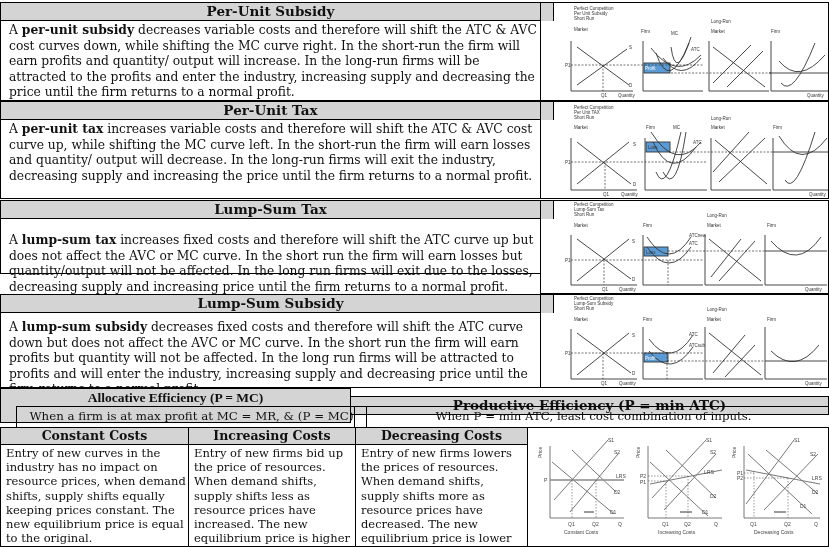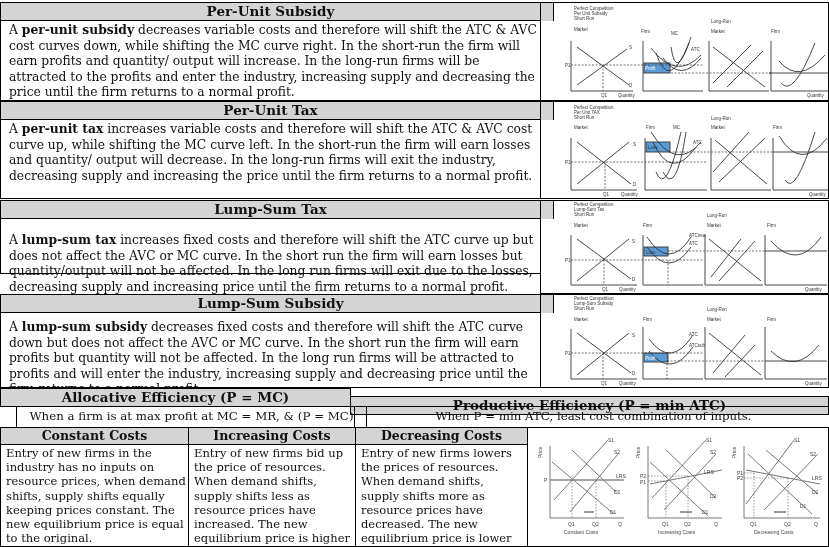--- a/index.html
+++ b/index.html
@@ -234,29 +234,29 @@
         <text x="104" y="65" fill="#fff">Profit</text>
         <text x="148" y="41">ATC</text>
         <text x="148" y="52">ATCsub</text>
         <text x="91" y="42">S</text>
         <text x="91" y="80">D</text>
         <text x="264" y="90">Quantity</text>
       </g>
     </svg>
   </div>
 
-  <div class="cell hdr" style="left:0;top:388px;width:351px;height:19px;">Allocative Efficiency (P = MC)</div>
+  <div class="cell hdr" style="left:0;top:388px;width:351px;height:35px;font-family:Liberation Serif, serif;">Allocative Efficiency (P = MC)</div>
   <div class="cell hdr" style="left:350px;top:396px;width:479px;height:19px;">Productive Efficiency (P = min ATC)</div>
   <div class="cell center" style="left:16px;top:406px;width:351px;height:22px;">When a firm is at max profit at MC = MR, &amp; (P = MC)</div>
   <div class="cell center" style="left:354px;top:406px;width:479px;height:22px;">When P = min ATC, least cost combination of inputs.</div>
 
   <div class="cell hdr" style="left:0;top:427px;width:189px;height:18px;font-size:12.5px;line-height:16px;">Constant Costs</div>
   <div class="cell hdr" style="left:188px;top:427px;width:168px;height:18px;font-size:12.5px;line-height:16px;">Increasing Costs</div>
   <div class="cell hdr" style="left:355px;top:427px;width:173px;height:18px;font-size:12.5px;line-height:16px;">Decreasing Costs</div>
-  <div class="cell sub" style="left:0;top:444px;width:189px;height:103px;">Entry of new firms in the industry has no inputs on resource prices, when demand shifts, supply shifts equally keeping prices constant.  The new equilibrium price is equal to the original.</div>
+  <div class="cell sub" style="left:0;top:444px;width:189px;height:103px;">Entry of new curves in the industry has no impact on resource prices, when demand shifts, supply shifts equally keeping prices constant.  The new equilibrium price is equal to the original.</div>
   <div class="cell sub" style="left:188px;top:444px;width:168px;height:103px;">Entry of new firms bid up the price of resources. When demand shifts, supply shifts less as resource prices have increased. The new equilibrium price is higher than the original.</div>
   <div class="cell sub" style="left:355px;top:444px;width:173px;height:103px;">Entry of new firms lowers the prices of resources. When demand shifts, supply shifts more as resource prices have decreased. The new equilibrium price is lower than the original.</div>
 
   <div class="cell imgcell" style="left:527px;top:427px;width:302px;height:120px;">
     <svg width="300" height="118">
 
       <g stroke="#555" stroke-width="0.8" fill="none">
         <polyline points="22,18 22,90 96,90"></polyline>
         <line x1="26" y1="72" x2="80" y2="12"></line>
           <line x1="42" y1="84" x2="90" y2="26"></line>

